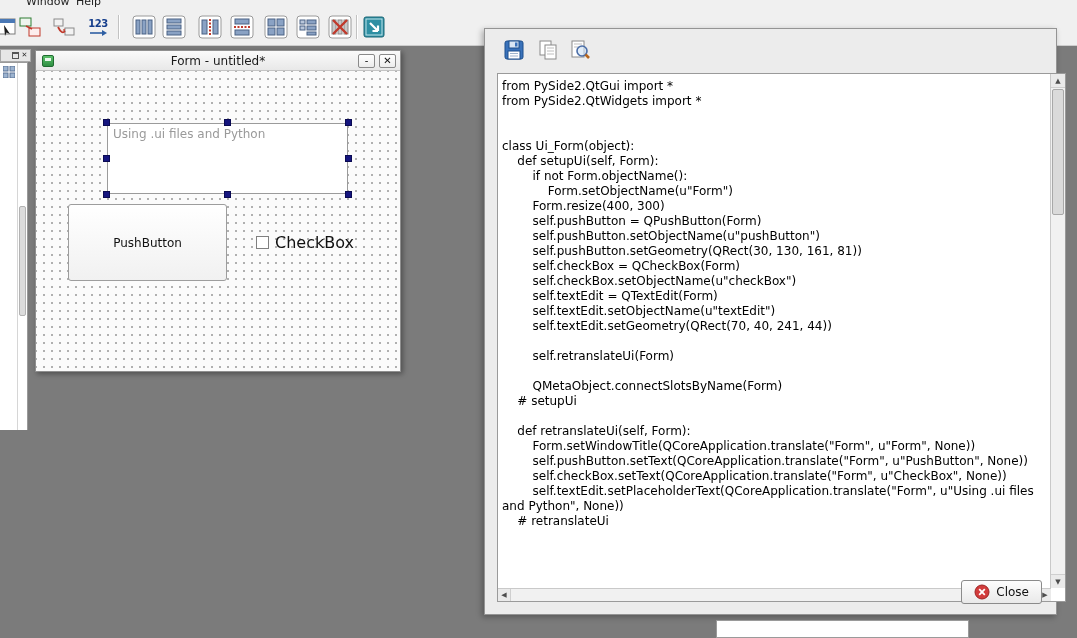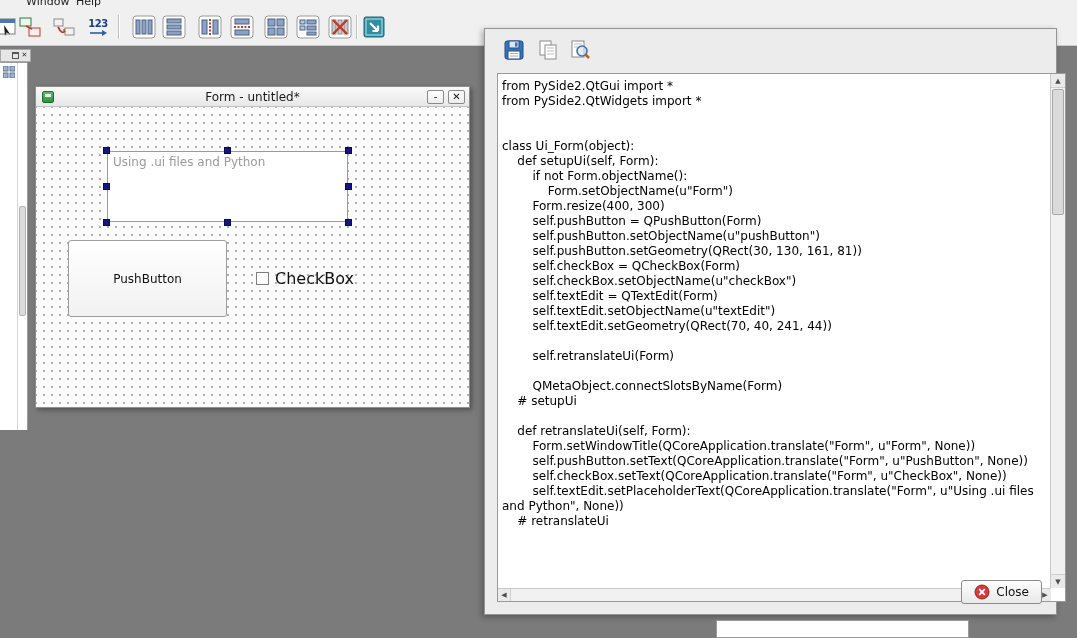--- a/index.html
+++ b/index.html
@@ -31,44 +31,44 @@
   .dock-mini { width:7px; height:7px; font-size:7px; line-height:7px; color:#333;
                text-align:center; }
   .dock-float { width:7px; height:7px; border:1px solid #555; border-top:2px solid #555; }
   .dock-panel { position:absolute; left:0; top:62px; width:28px; height:368px;
                 background:#ffffff; border-top:1px solid #9a9a9a; border-right:1px solid #9a9a9a; }
   .dock-divider { position:absolute; left:17px; top:0; bottom:0; border-left:1px solid #d6d6d6; }
   .dock-thumb { position:absolute; left:19px; top:143px; width:7px; height:110px;
                 background:#dcdcdc; border:1px solid #b3b3b3; border-radius:2px; }
 
   
-  .form-window { position:absolute; left:35px; top:50px; width:435px; height:322px;
+  .form-window { position:absolute; left:35px; top:50px; width:366px; height:322px;
                  background:#fbfbfb; border:1px solid #8f8f8f;
-                 box-shadow:2px 2px 5px rgba(0,0,0,0.35);margin-top:36px; }
+                 box-shadow:2px 2px 5px rgba(0,0,0,0.35); }
   .form-titlebar { position:absolute; left:0; top:0; right:0; height:20px;
                    background:linear-gradient(#fafafa,#e8e8e8);
                    border-bottom:1px solid #c4c4c4; display:flex; align-items:center; }
   .form-title { position:absolute; left:0; right:0; text-align:center; font-size:12px;
                 color:#1a1a1a; }
   .form-icon { position:absolute; left:6px; top:4px; width:12px; height:12px;
                background:linear-gradient(#5cc06a,#2f8f43); border:1px solid #1f6b30;
                border-radius:2px; }
   .form-icon::after { content:""; position:absolute; left:2px; top:2px; right:2px; height:3px;
                       background:#eaf7ec; }
   .win-btns { position:absolute; right:4px; top:3px; display:flex; gap:4px; }
   .win-btn { width:17px; height:14px; background:linear-gradient(#ffffff,#ececec);
              border:1px solid #8a8a8a; border-radius:2px; font-size:10px; line-height:12px;
              text-align:center; color:#111; }
   .win-btn.close { font-weight:bold; }
   .form-body { position:absolute; left:0; top:20px; right:0; bottom:0;
                background-color:#fbfbfb;
                background-image:radial-gradient(#b0b0b0 1px, transparent 1.2px);
                background-size:8px 8px; background-position:4px 4px; }
 
-  .textedit-wrap { position:absolute; left:71px; top:44px; width:241px; height:71px;padding-left:28px; }
+  .textedit-wrap { position:absolute; left:71px; top:52px; width:241px; height:71px;padding-left:28px; }
   .textedit { position:absolute; inset:0; background:#ffffff; border:1px solid #9b9b9b; }
   .placeholder { padding:3px 5px; font-size:12px; color:#9a9a9a; }
   .handle { position:absolute; width:7px; height:7px; background:#15157e;
             border:1px solid #0a0a52; }
   .h-tl { left:-4px;  top:-4px; }   .h-tc { left:calc(50% - 4px); top:-4px; }
   .h-tr { right:-4px; top:-4px; }   .h-ml { left:-4px;  top:calc(50% - 4px); }
   .h-mr { right:-4px; top:calc(50% - 4px); }
   .h-bl { left:-4px;  bottom:-4px; } .h-bc { left:calc(50% - 4px); bottom:-4px; }
   .h-br { right:-4px; bottom:-4px; }
 

